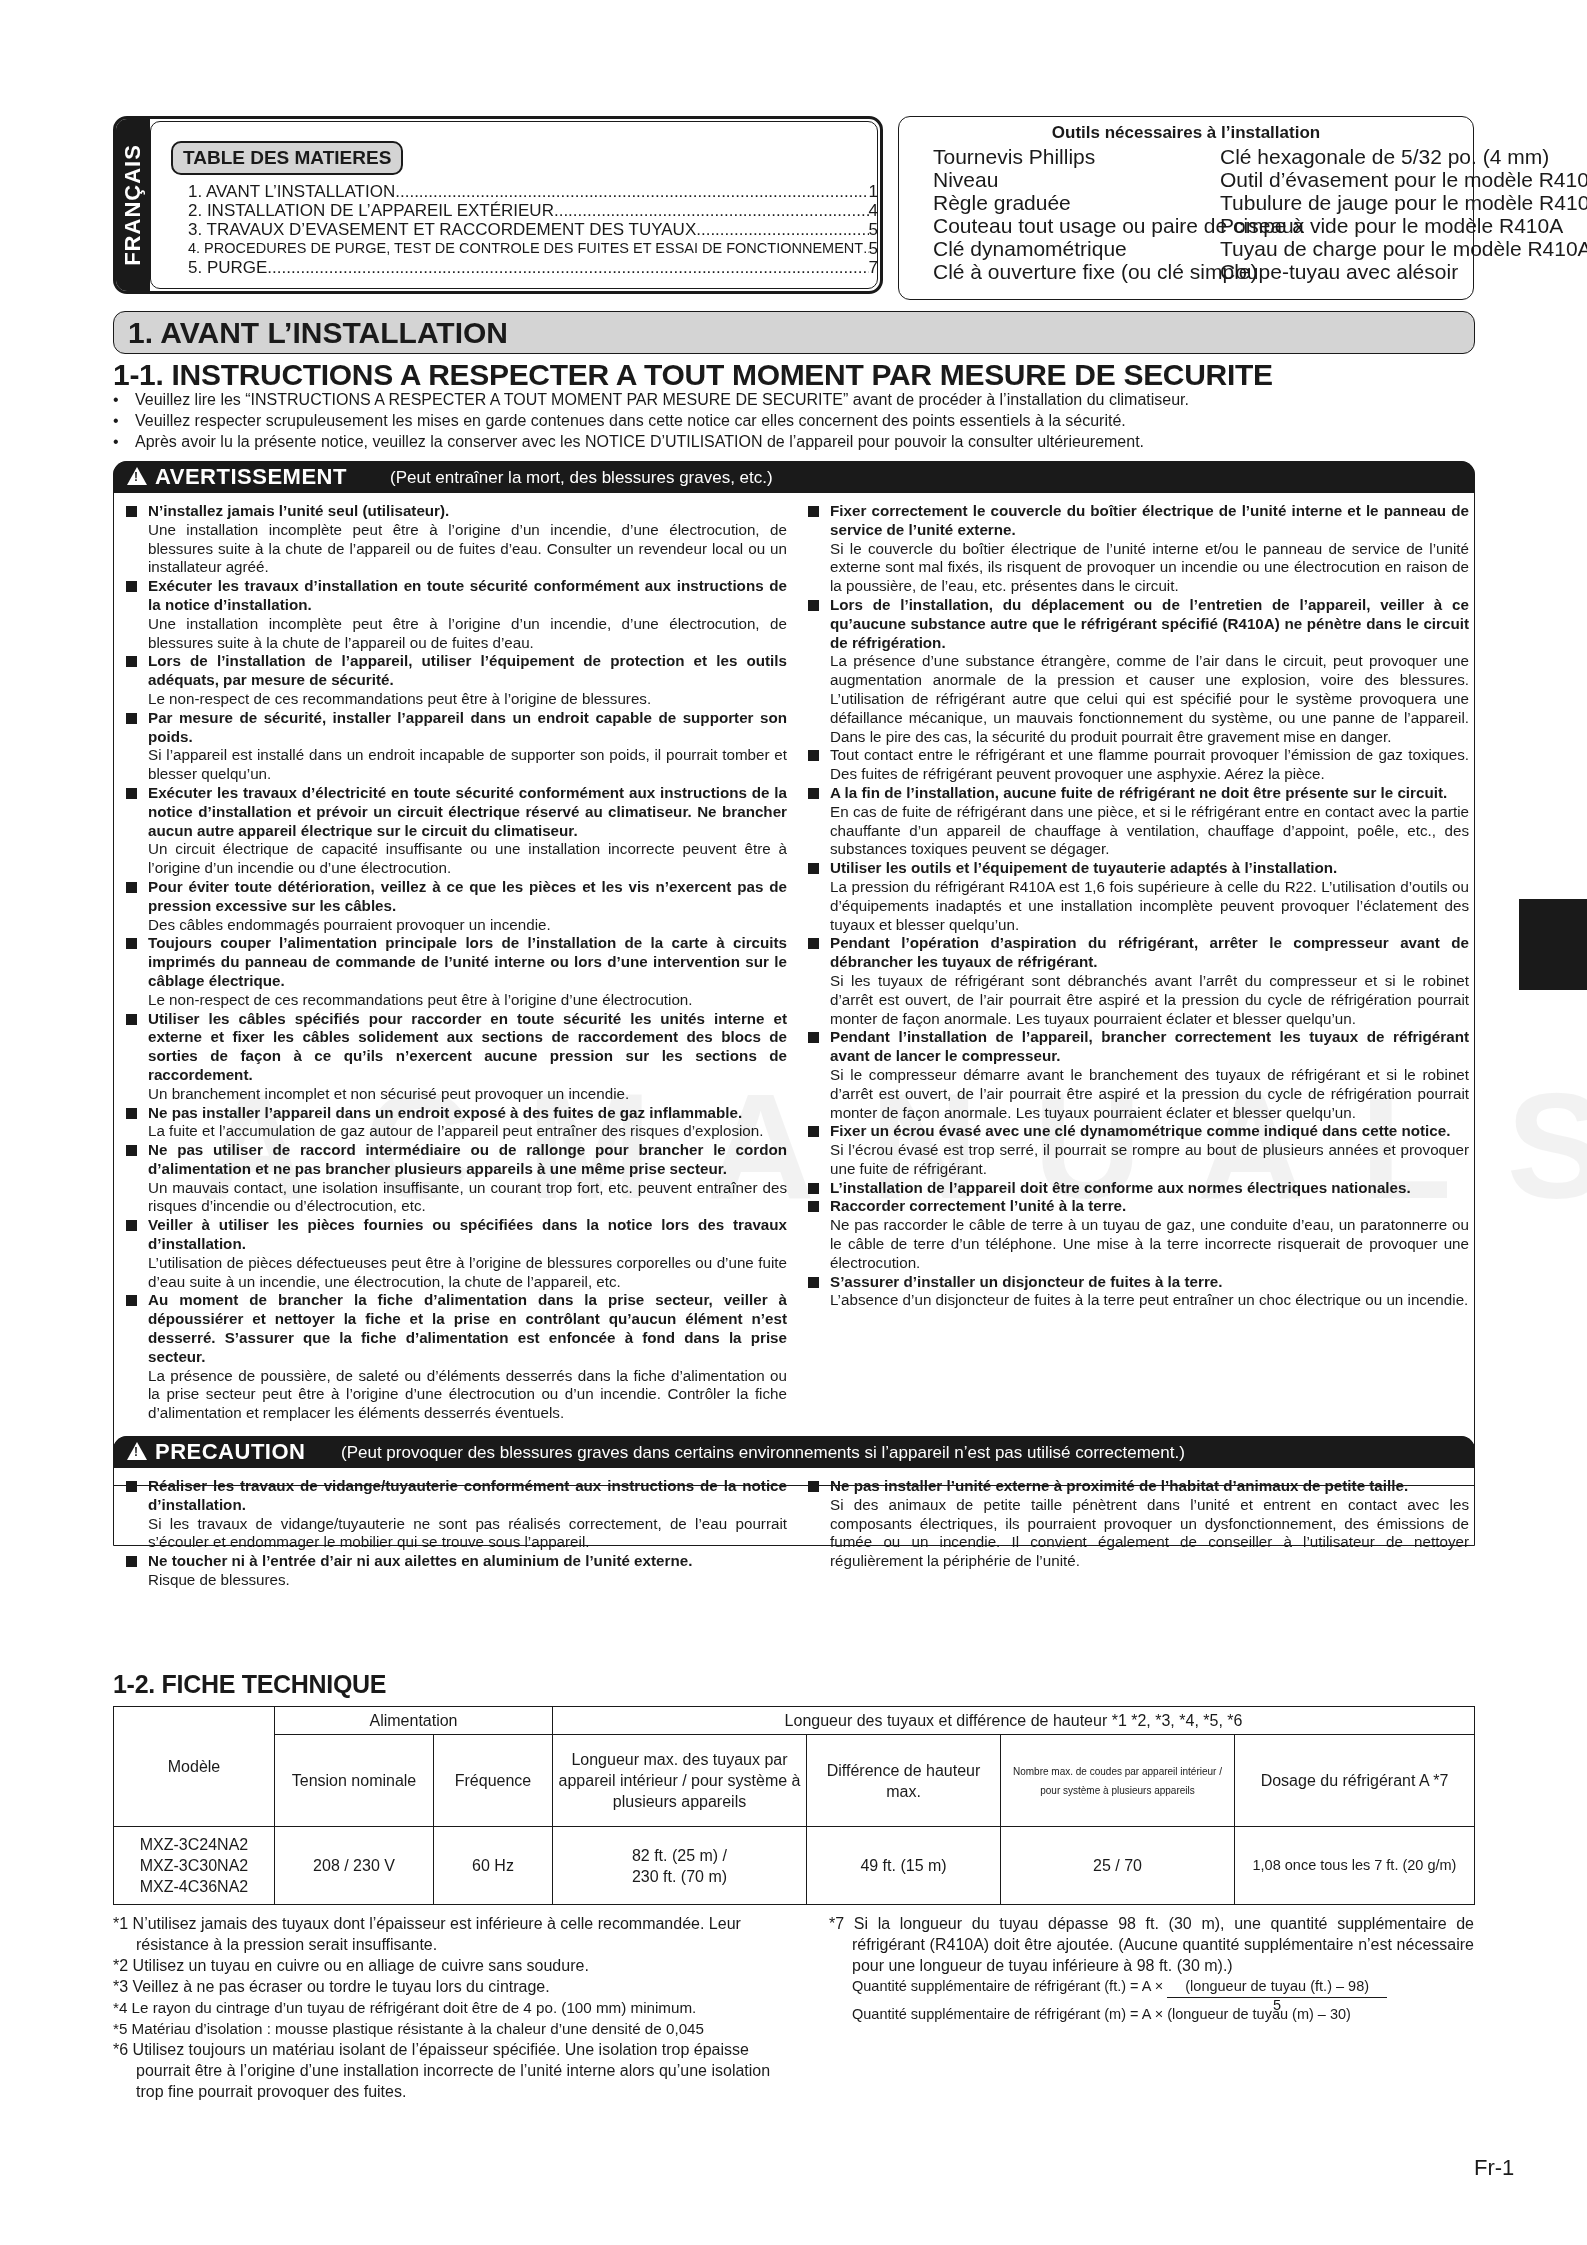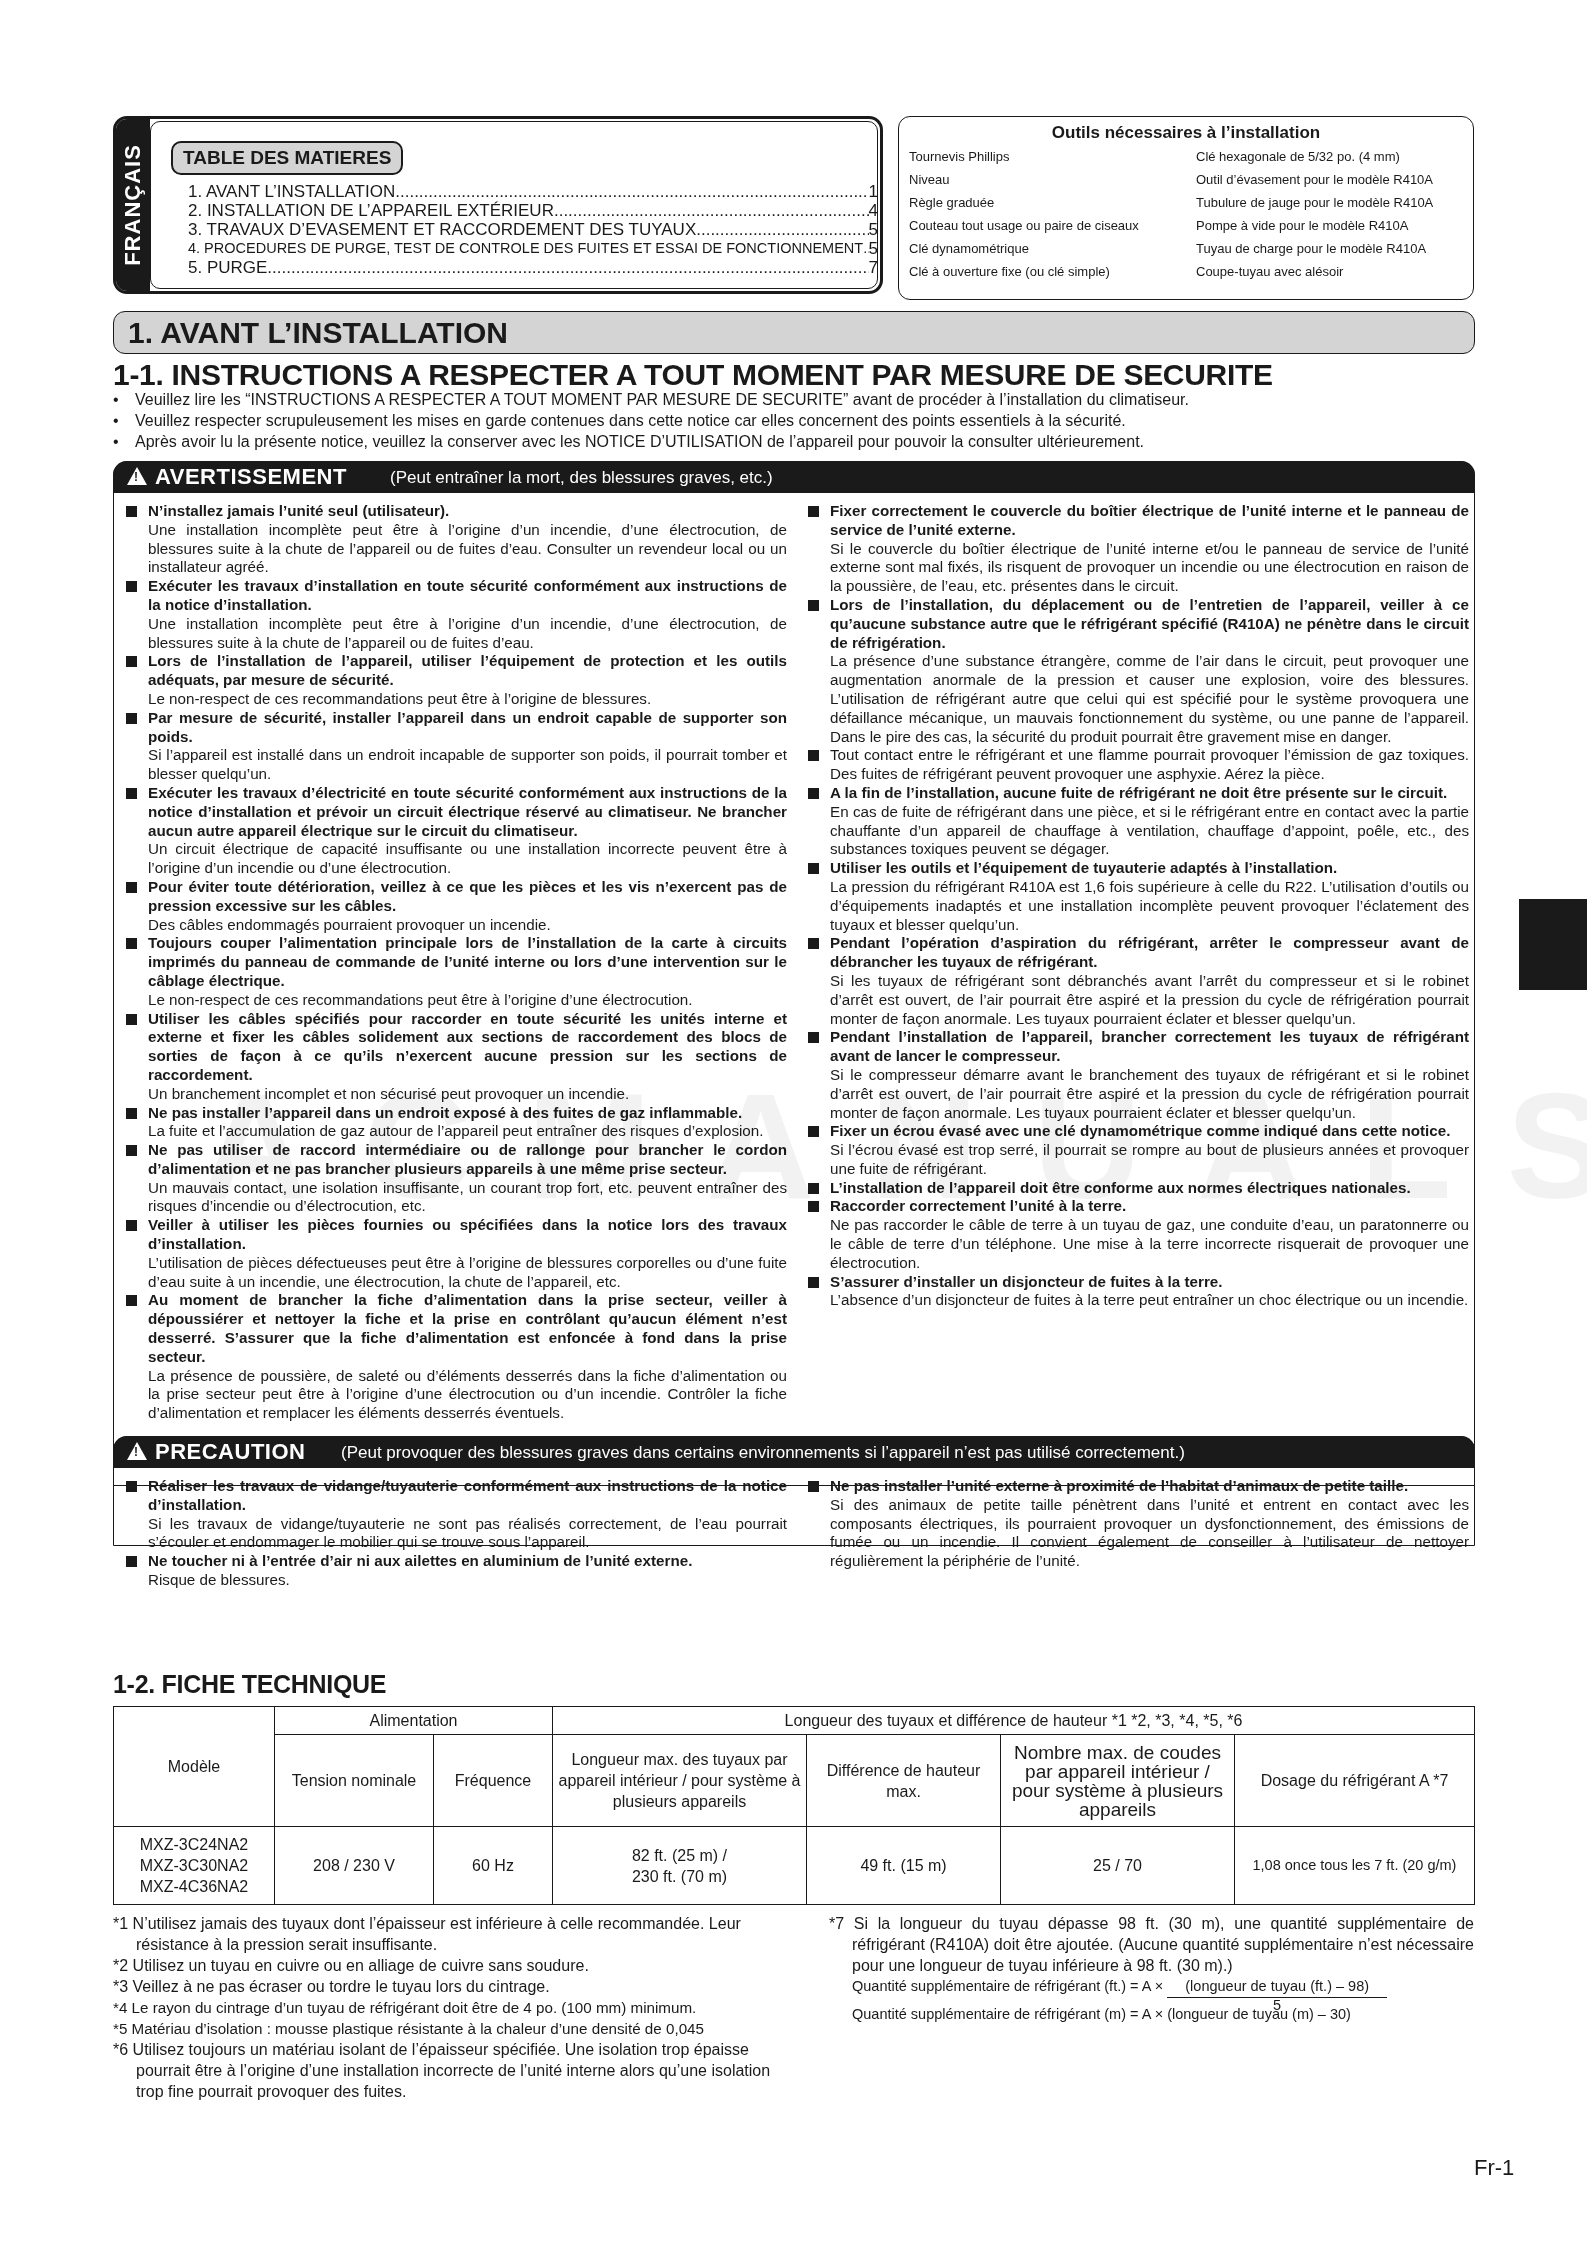--- a/index.html
+++ b/index.html
@@ -13,21 +13,21 @@
   #toc-title { position:absolute; left:20px; top:19px; height:30px; padding:0 10px; border:2px solid #1a1a1a; border-radius:10px; background:#d4d4d4; font-weight:bold; font-size:19px; line-height:30px; }
   .toc-item { position:absolute; left:37px; width:690px; font-size:17px; line-height:19px; display:flex; white-space:nowrap; }
   .toc-item .lbl { flex:0 0 auto; }
   .toc-item .dots { flex:1 1 auto; overflow:hidden; }
   .toc-item .dots::before { content:"........................................................................................................................................................................................"; }
   .toc-item .pg { flex:0 0 auto; }
   .toc-item.small { font-size:14.5px; }
   
   #tools { left:898px; top:116px; width:576px; height:184px; border:1.5px solid #1a1a1a; border-radius:12px; box-sizing:border-box; }
   #tools-title { position:absolute; left:0; right:0; top:6px; text-align:center; font-weight:bold; font-size:17px; }
-  .tool { position:absolute; font-size:13px; line-height:22px; white-space:nowrap; }
+  .tool { position:absolute; font-size:21px; line-height:22px; white-space:nowrap;margin-left:24px; }
   
   #sec1 { left:113px; top:311px; width:1362px; height:43px; border:1.5px solid #1a1a1a; border-radius:12px; background:#d4d4d4; box-sizing:border-box; }
   #sec1 span { position:absolute; left:14px; top:4px; font-weight:bold; font-size:30px; }
   .h2 { position:absolute; font-weight:bold; font-size:30px; letter-spacing:-0.3px; white-space:nowrap; }
   .bullet { position:absolute; left:113px; font-size:16px; line-height:20px; white-space:nowrap; }
   .bullet::before { content:"•"; display:inline-block; width:22px; }
   
   .warn { position:absolute; left:113px; width:1362px; border:1.5px solid #1a1a1a; border-radius:14px 14px 0 0; box-sizing:border-box; }
   .warn-bar { position:absolute; left:-1px; right:-1px; top:-1px; height:32px; background:#1a1a1a; border-radius:14px 14px 0 0; color:#fff; }
   .warn-bar .tri { position:absolute; left:14px; top:6px; width:0; height:0; border-left:10px solid transparent; border-right:10px solid transparent; border-bottom:18px solid #fff; }
@@ -243,21 +243,21 @@
       <tr style="height:28px">
     <th rowspan="2" style="width:152px">Modèle</th>
     <th colspan="2">Alimentation</th>
     <th colspan="4">Longueur des tuyaux et différence de hauteur *1 *2, *3, *4, *5, *6</th>
   </tr>
   <tr style="height:92px">
     <th style="width:150px">Tension nominale</th>
     <th style="width:110px">Fréquence</th>
     <th style="width:245px">Longueur max. des tuyaux par appareil intérieur / pour système à plusieurs appareils</th>
     <th style="width:185px">Différence de hauteur max.</th>
-    <th style="width:225px;font-size:19px;line-height:19px">Nombre max. de coudes par appareil intérieur / pour système à plusieurs appareils</th>
+    <th style="width:225px;font-size:10px;line-height:19px">Nombre max. de coudes par appareil intérieur / pour système à plusieurs appareils</th>
     <th>Dosage du réfrigérant A *7</th>
   </tr>
   <tr style="height:78px">
     <td>
           <div>MXZ-3C24NA2</div>
           <div>MXZ-3C30NA2</div>
           <div>MXZ-4C36NA2</div>
         </td>
     <td>208 / 230 V</td>
     <td>60 Hz</td>

